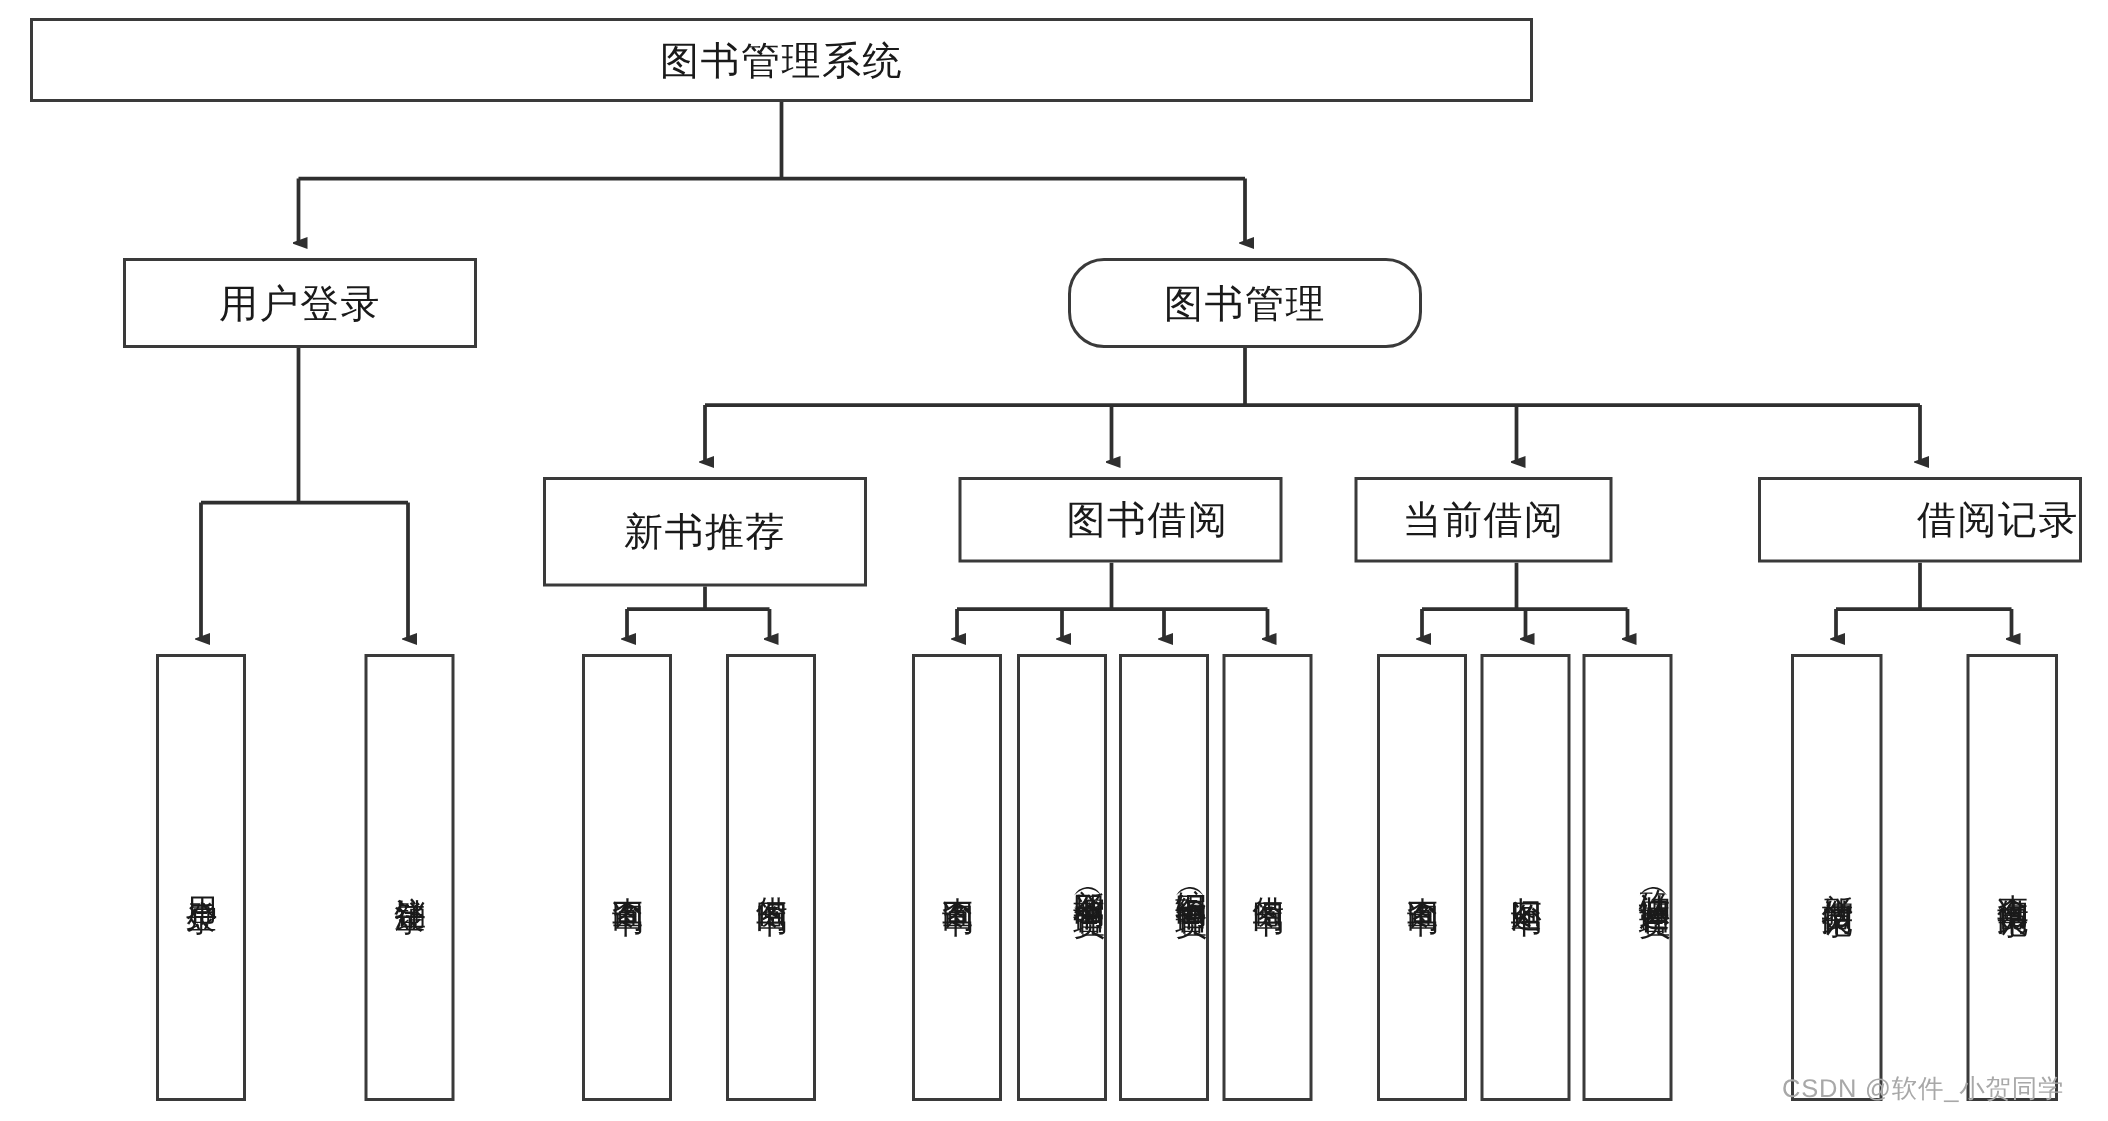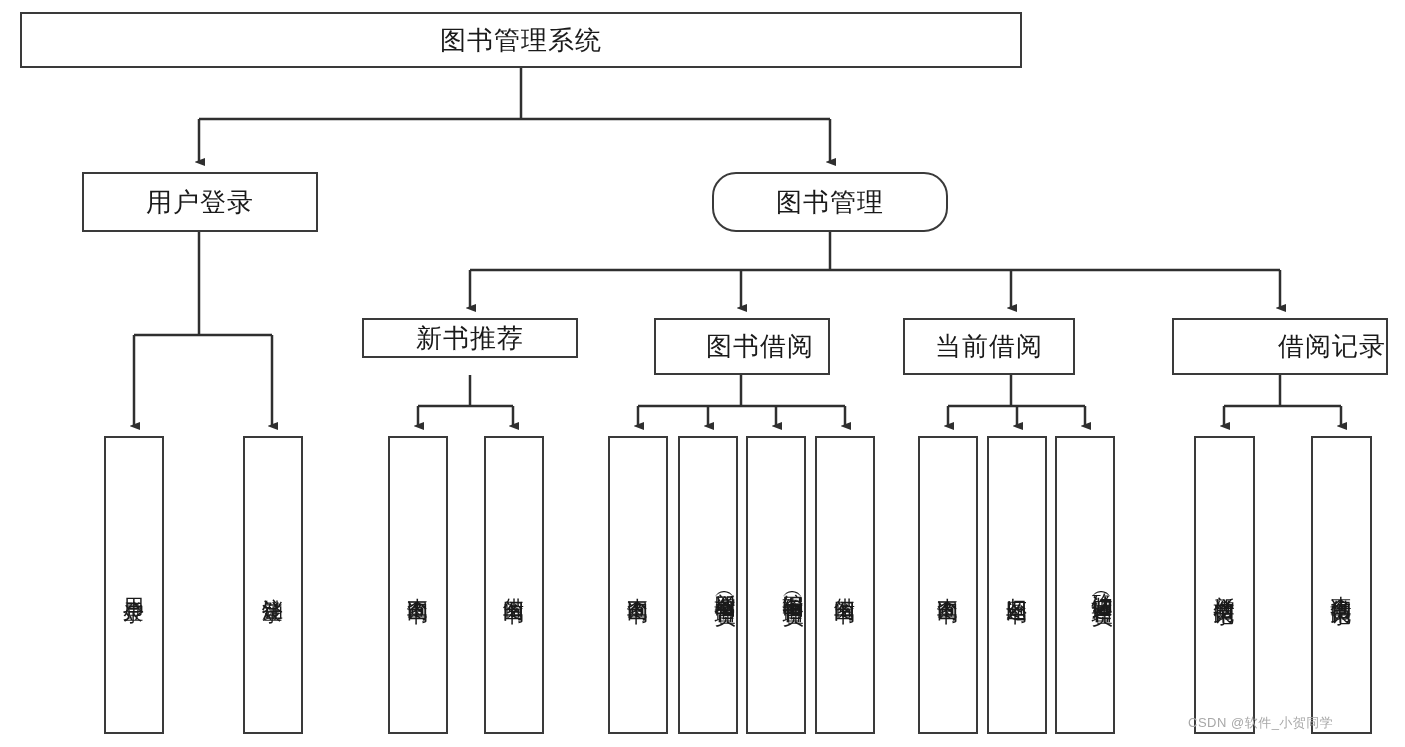--- a/index.html
+++ b/index.html
@@ -56,21 +56,21 @@
     white-space: nowrap;
   }
   .node.v.mid > span { margin-top: 0px; }
   .node.v.center {
     align-items: center;
   }
   .watermark {
     position: absolute;
     left: 1188px;
     top: 714px;
-    font-size: 13px;
+    font-size: 17px;
     color: #a8a8a8;
     white-space: nowrap;
     z-index: 3;
     letter-spacing: 0.5px;
   }
 </style>
 </head>
 <body>
 
 <div id="canvas">
@@ -129,24 +129,24 @@
     <span>图书管理系统</span>
   </div>
 
   <div class="node h" style="left:82px; top:172px; width:236px; height:60px;">
     <span>用户登录</span>
   </div>
   <div class="node h" style="left:712px; top:172px; width:236px; height:60px;border-radius:24px;">
     <span>图书管理</span>
   </div>
 
-  <div class="node h" style="left:362px; top:318px; width:216px; height:40px;">
+  <div class="node h" style="left:362px; top:318px; width:216px; height:73px;">
     <span>新书推荐</span>
   </div>
-  <div class="node h" style="left:654px; top:318px; width:176px; height:57px;padding-left:36px;">
+  <div class="node h" style="left:639px; top:318px; width:216px; height:57px;padding-left:36px;">
     <span>图书借阅</span>
   </div>
   <div class="node h" style="left:903px; top:318px; width:172px; height:57px;">
     <span>当前借阅</span>
   </div>
   <div class="node h" style="left:1172px; top:318px; width:216px; height:57px;justify-content:flex-end;">
     <span>借阅记录</span>
   </div>
 
   <div class="node v center" style="left:104px; top:436px; width:60px; height:298px;">

